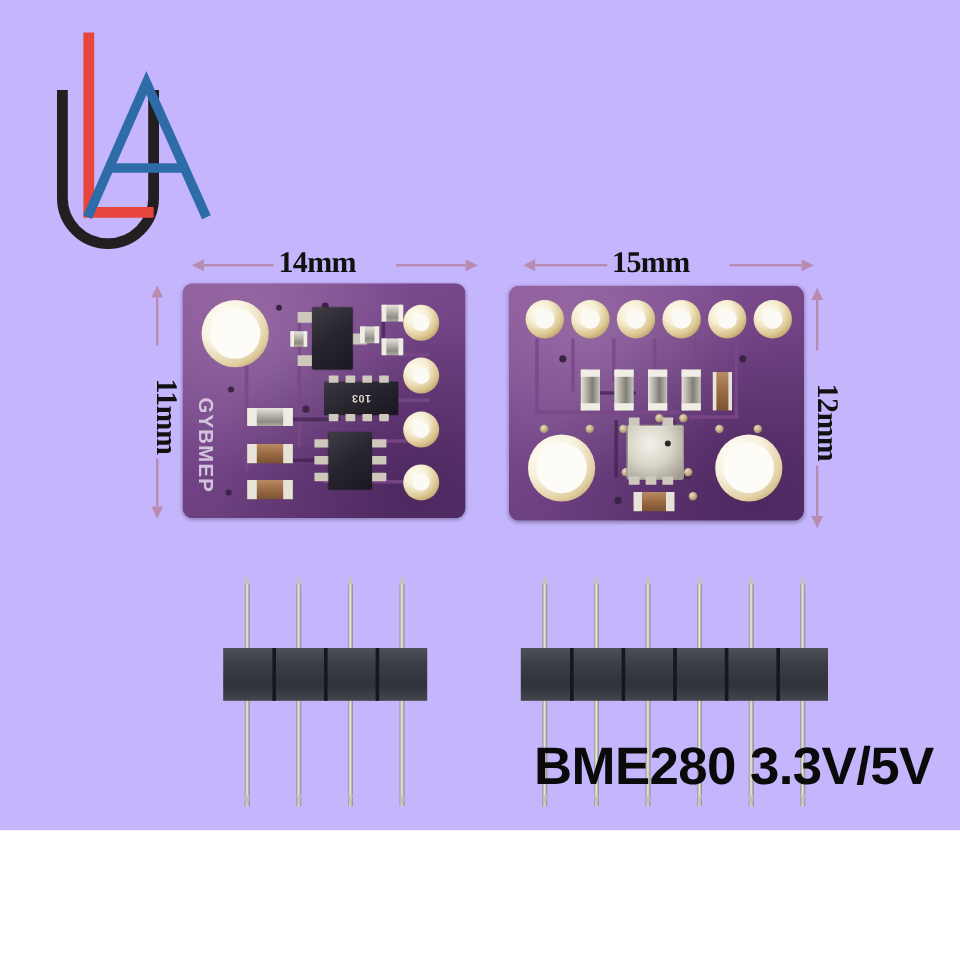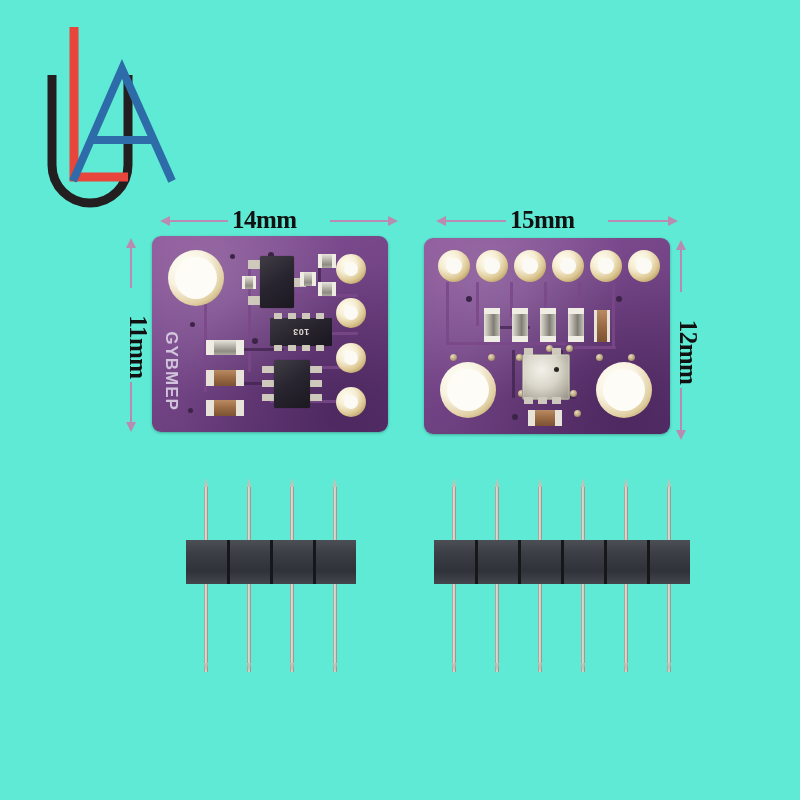--- a/index.html
+++ b/index.html
@@ -6,22 +6,22 @@
     margin: 0;
     padding: 0;
     background: #ffffff;
   }
   body {
     font-family: "Liberation Sans", sans-serif;
   }
   #canvas {
     position: relative;
     width: 800px;
-    height: 800px;
-    background: #5eead4;
+    height: 692px;
+    background: #c4b5fd;
     overflow: hidden;
   }
 
   
   #logo {
     position: absolute;
     left: 30px;
     top: 15px;
     width: 180px;
     height: 210px;
@@ -498,14 +498,15 @@
     <div class="hdr-pin-tip-b" style="left:190px; top:185px;"></div>
     <div class="hdr-pin-tip-b" style="left:233px; top:185px;"></div>
     <div class="hdr-body" style="left:0px; top:62px; width:256px; height:44px;"></div>
     <div class="hdr-seam" style="left:41px; top:62px; width:3px; height:44px;"></div>
     <div class="hdr-seam" style="left:84px; top:62px; width:3px; height:44px;"></div>
     <div class="hdr-seam" style="left:127px; top:62px; width:3px; height:44px;"></div>
     <div class="hdr-seam" style="left:170px; top:62px; width:3px; height:44px;"></div>
     <div class="hdr-seam" style="left:213px; top:62px; width:3px; height:44px;"></div>
   </div>
 
+  <div id="caption">BME280 3.3V/5V</div>
 
 </div>
 
 </body></html>

